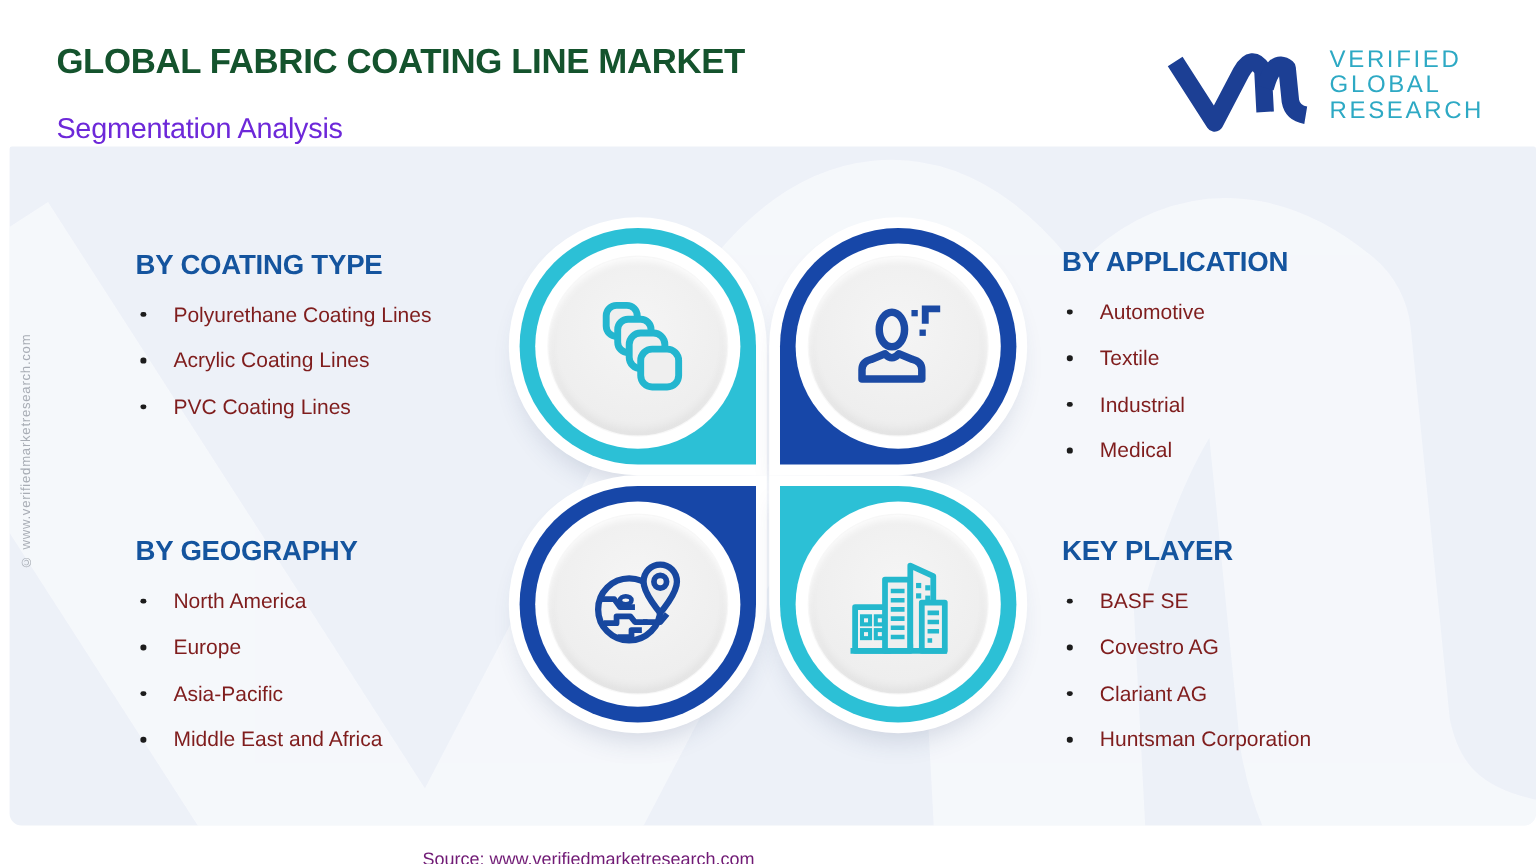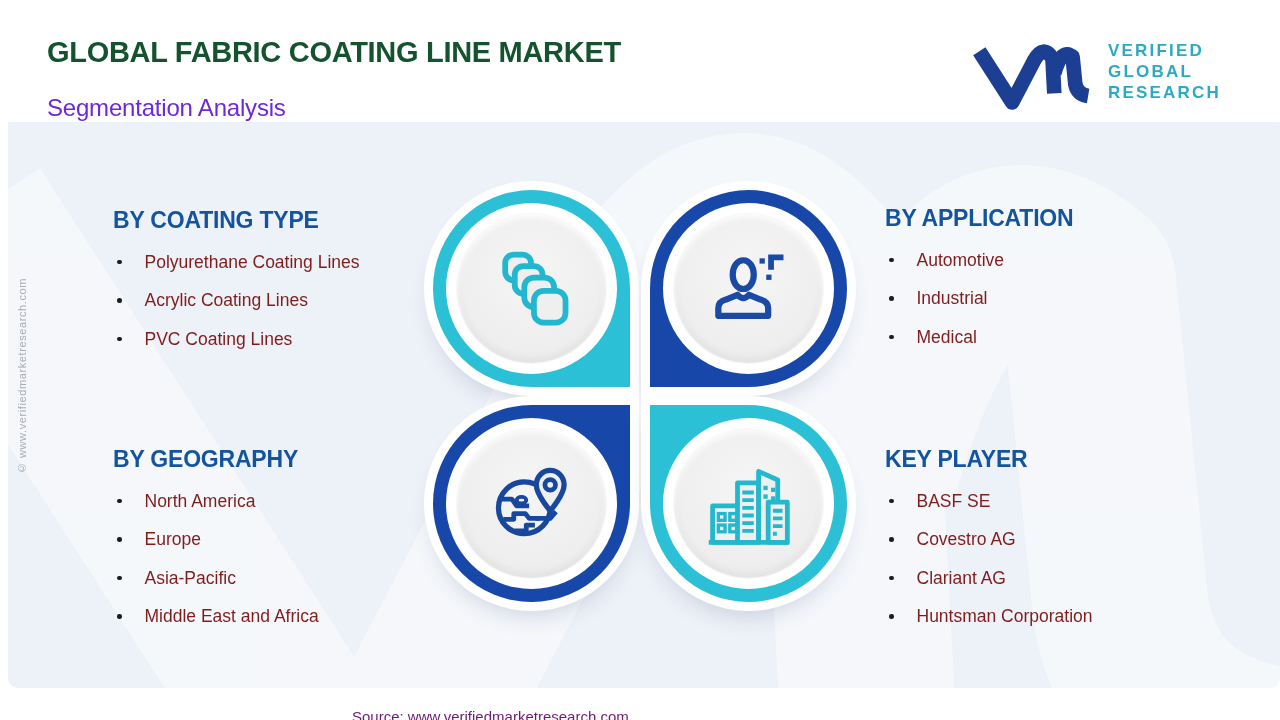--- a/index.html
+++ b/index.html
@@ -19,21 +19,21 @@
   .subtitle{
     position:absolute;left:47px;top:94px;
     font-size:24px;font-weight:normal;color:#6d28d9;letter-spacing:-0.2px;
   }
 
   
   .logo{position:absolute;left:968px;top:30px;width:300px;height:86px;}
   .logo-mono{position:absolute;left:4px;top:8px;}
   .logo-text{
     position:absolute;left:140px;top:10px;
-    color:#2da9c4;font-weight:bold;font-size:17px;line-height:21px;letter-spacing:2.2px;
+    color:#2da9c4;font-weight:normal;font-size:20px;line-height:21px;letter-spacing:2.2px;
   }
 
   
   .panel{
     position:absolute;left:8px;top:122px;width:1272px;height:566px;
     background:#edf1f8;overflow:hidden;border-radius:2px 2px 10px 10px;
   }
   .watermark{position:absolute;left:-130px;top:-60px;opacity:.62;}
 
   
@@ -211,20 +211,24 @@
 
   <div class="section sec-application">
     <h2>BY APPLICATION</h2>
     <ul>
       <li>
           <span class="dot"></span>
           <span>Automotive</span>
         </li>
       <li>
           <span class="dot"></span>
+          <span>Textile</span>
+        </li>
+      <li>
+          <span class="dot"></span>
           <span>Industrial</span>
         </li>
       <li>
           <span class="dot"></span>
           <span>Medical</span>
         </li>
     </ul>
   </div>
 
   <div class="section sec-geography">

